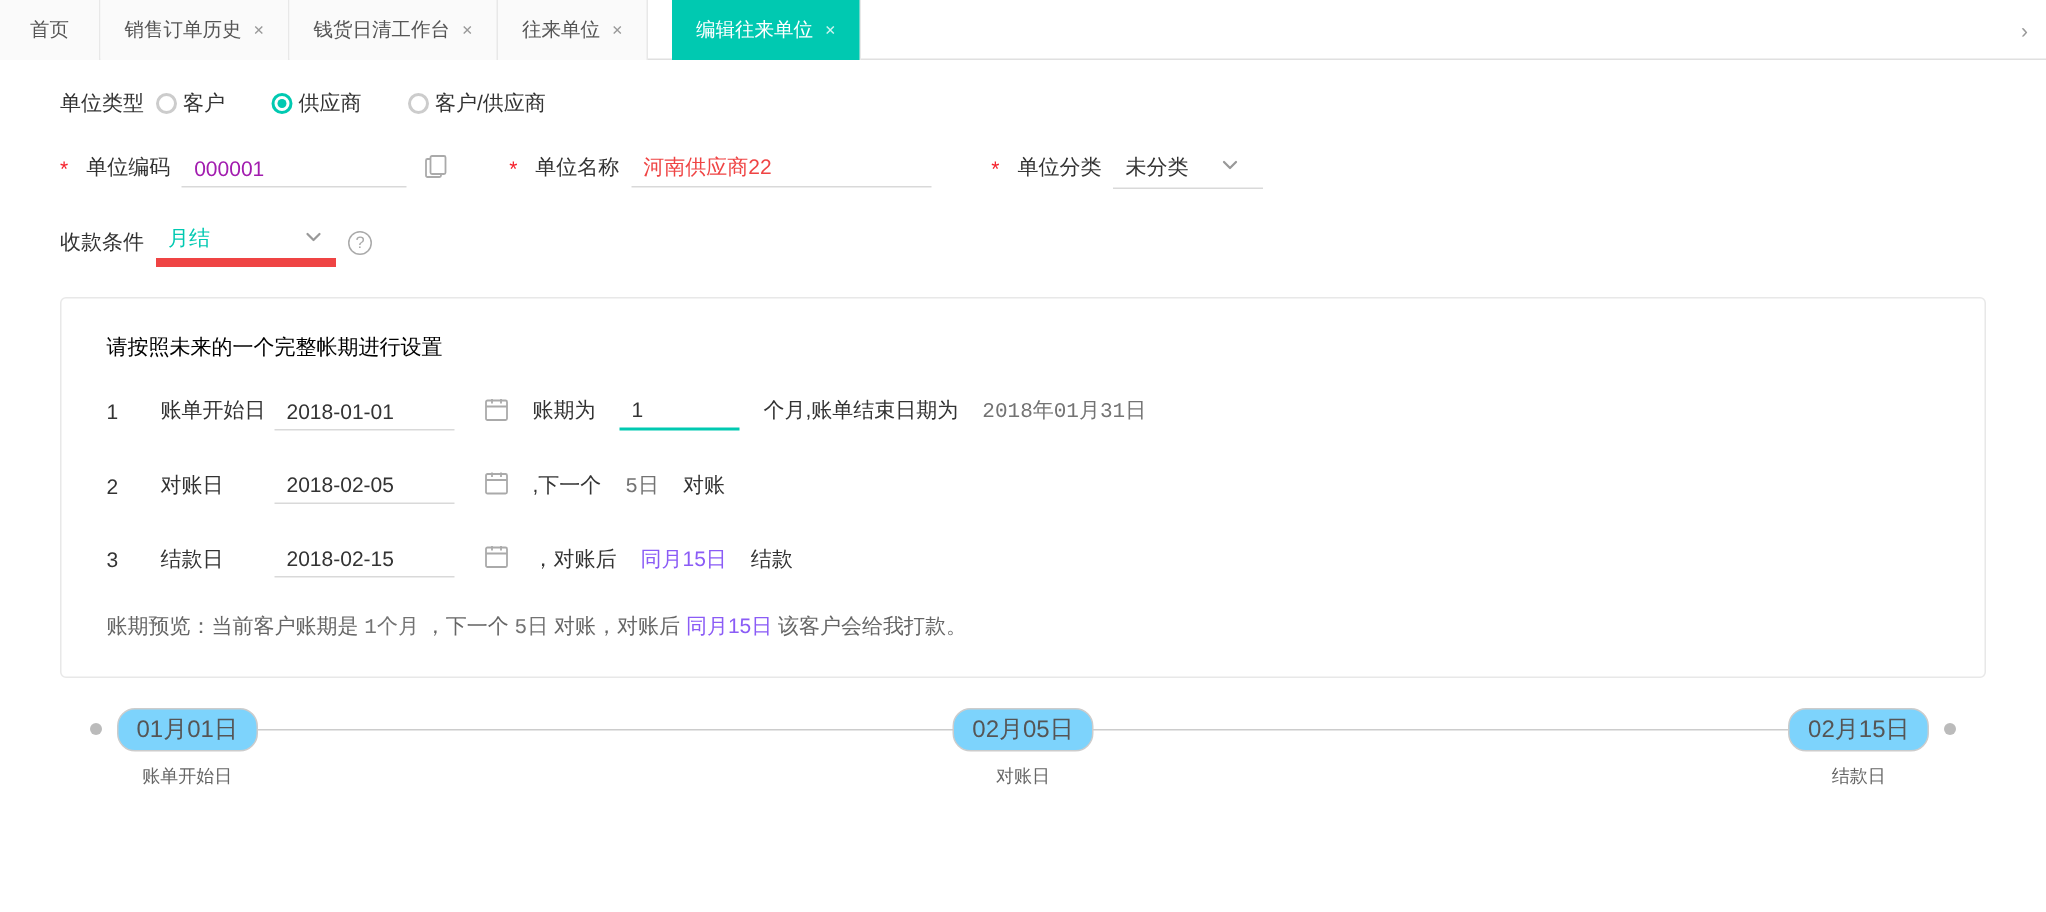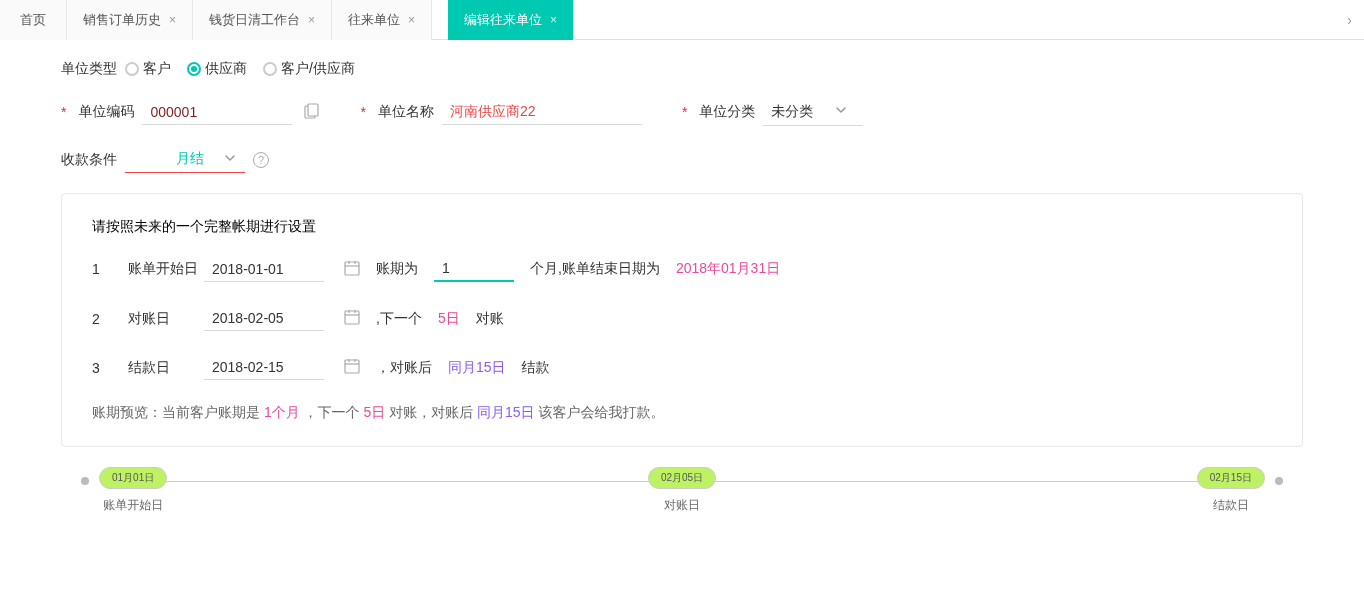--- a/index.html
+++ b/index.html
@@ -43,21 +43,21 @@
       display: flex;
       align-items: center;
       margin-left: auto;
       padding: 0 12px;
       cursor: pointer;
       color: #999;
     }
 
     
     .main-content {
-      padding: 20px 61px;
+      padding: 20px 40px;
       background: #fff;
       min-height: calc(100vh - 40px);
     }
 
     
     .form-row {
       display: flex;
       align-items: center;
       margin-bottom: 20px;
       gap: 0;
@@ -77,21 +77,21 @@
 
     .required-star {
       color: #f5222d;
       margin-right: 4px;
     }
 
     
     .radio-group {
       display: flex;
       align-items: center;
-      gap: 16px;
+      gap: 31px;
     }
     .radio-item {
       display: flex;
       align-items: center;
       gap: 4px;
       cursor: pointer;
     }
     .radio-circle {
       width: 14px;
       height: 14px;
@@ -115,39 +115,38 @@
     
     .input-field {
       border: none;
       border-bottom: 1px solid #d9d9d9;
       outline: none;
       padding: 4px 8px;
       font-size: 14px;
       color: #ef4444;
       background: transparent;
     }
-    .input-field.unit-code { width: 150px; color: #7f1d1d; }
+    .input-field.unit-code { width: 150px; color: #a21caf; }
     .input-field.unit-name { width: 200px; }
 
     .calendar-icon {
       color: #aaa;
       cursor: pointer;
       margin-left: 4px;
     }
 
     
     .select-field {
       display: flex;
       align-items: center;
-      border-bottom: 1px solid #ef4444;
+      border-bottom: 6px solid #ef4444;
       padding: 4px 8px;
       cursor: pointer;
       min-width: 120px;
-      gap: 19px;
-      text-align: right;
+      gap: 0;
     }
     .select-value { color: #00c9b1; flex: 1; }
     .chevron-down { color: #999; font-size: 12px; }
     .unit-category-select {
       display: flex;
       align-items: center;
       border-bottom: 1px solid #d9d9d9;
       padding: 4px 0 4px 8px;
       min-width: 100px;
       gap: 20px;
@@ -216,44 +215,44 @@
       border-bottom: 2px solid #00c9b1;
       padding: 4px 8px;
       font-size: 14px;
       color: #333;
       background: transparent;
       outline: none;
       width: 80px;
     }
 
     .desc-text { color: #333; }
-    .highlight-orange { color: #ec4899; }
+    .highlight-orange { color: #737373; font-family: Liberation Mono, monospace; }
     .highlight-teal { color: #8b5cf6; }
 
     
     .preview-text {
       color: #666;
       font-size: 14px;
       padding: 0 30px;
     }
 
     .timeline-node {
       display: flex;
       flex-direction: column;
       align-items: center;
       z-index: 1;
     }
 
     .node-bubble {
       border: 1px solid #ccc;
       border-radius: 12px;
       padding: 3px 12px;
-      font-size: 10px;
+      font-size: 16px;
       color: #555;
-      background: #bef264;
+      background: #7dd3fc;
       white-space: nowrap;
     }
 
     .node-label {
       font-size: 12px;
       color: #666;
       margin-top: 8px;
     }
   </style>
 </head>

